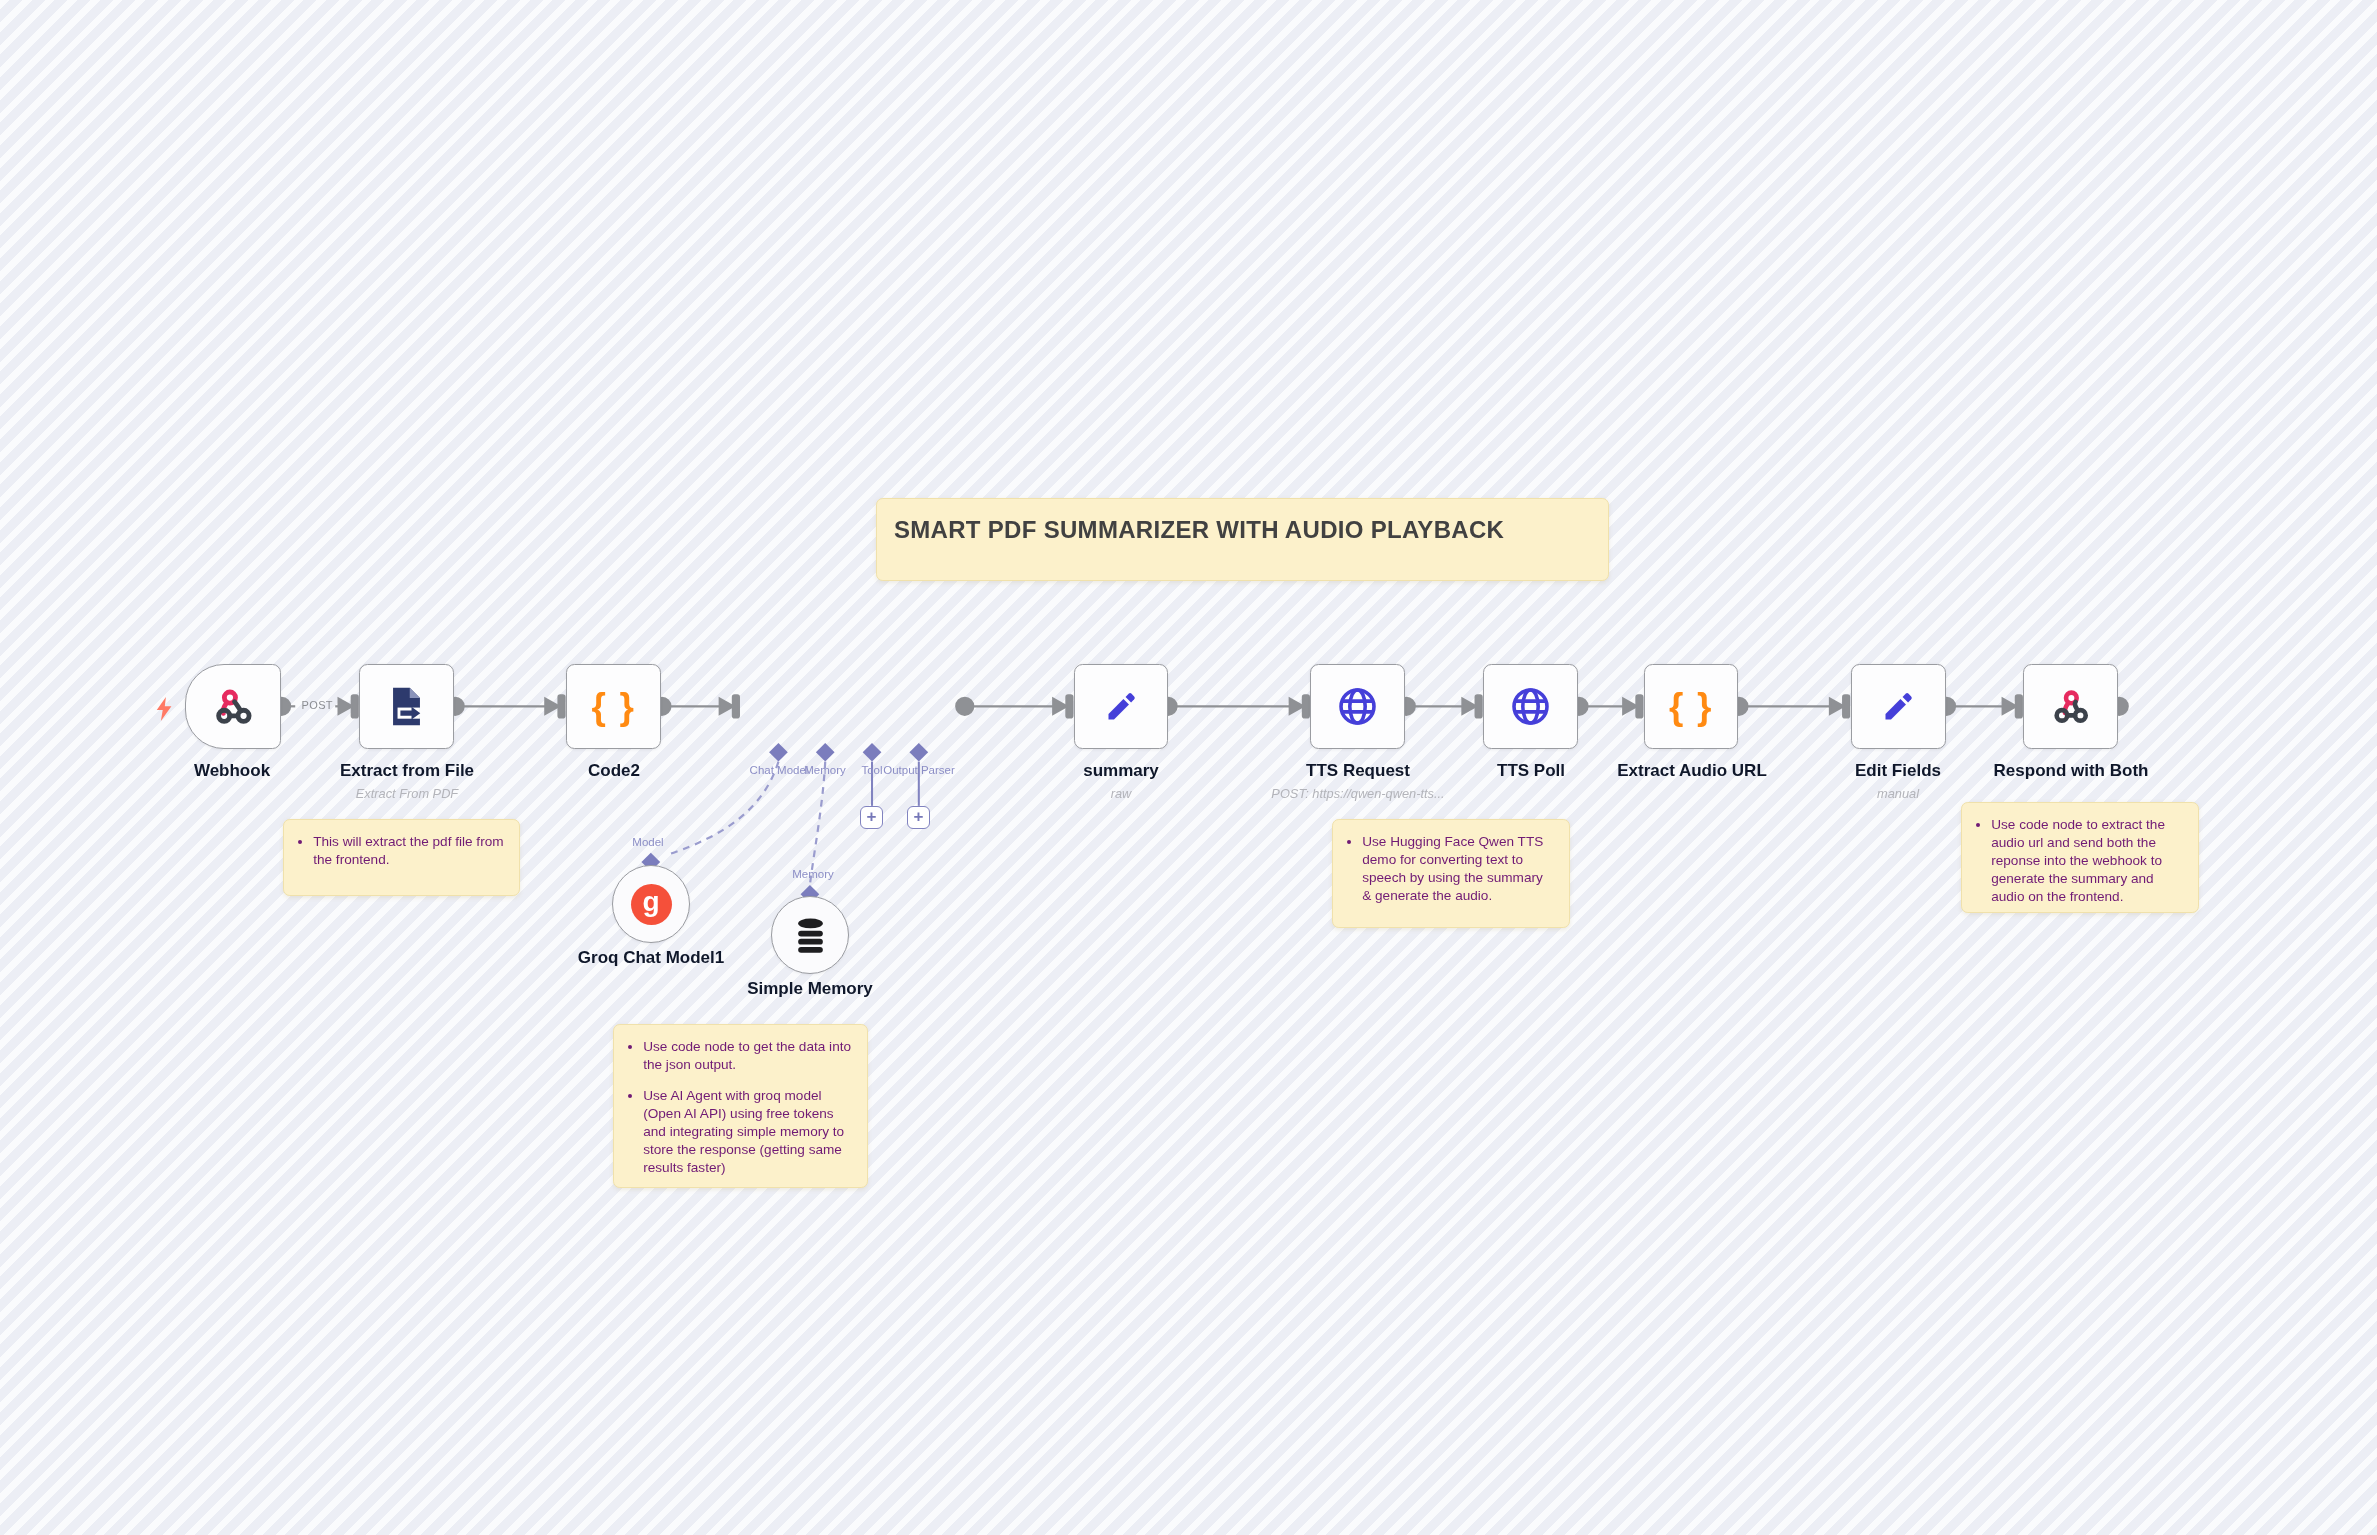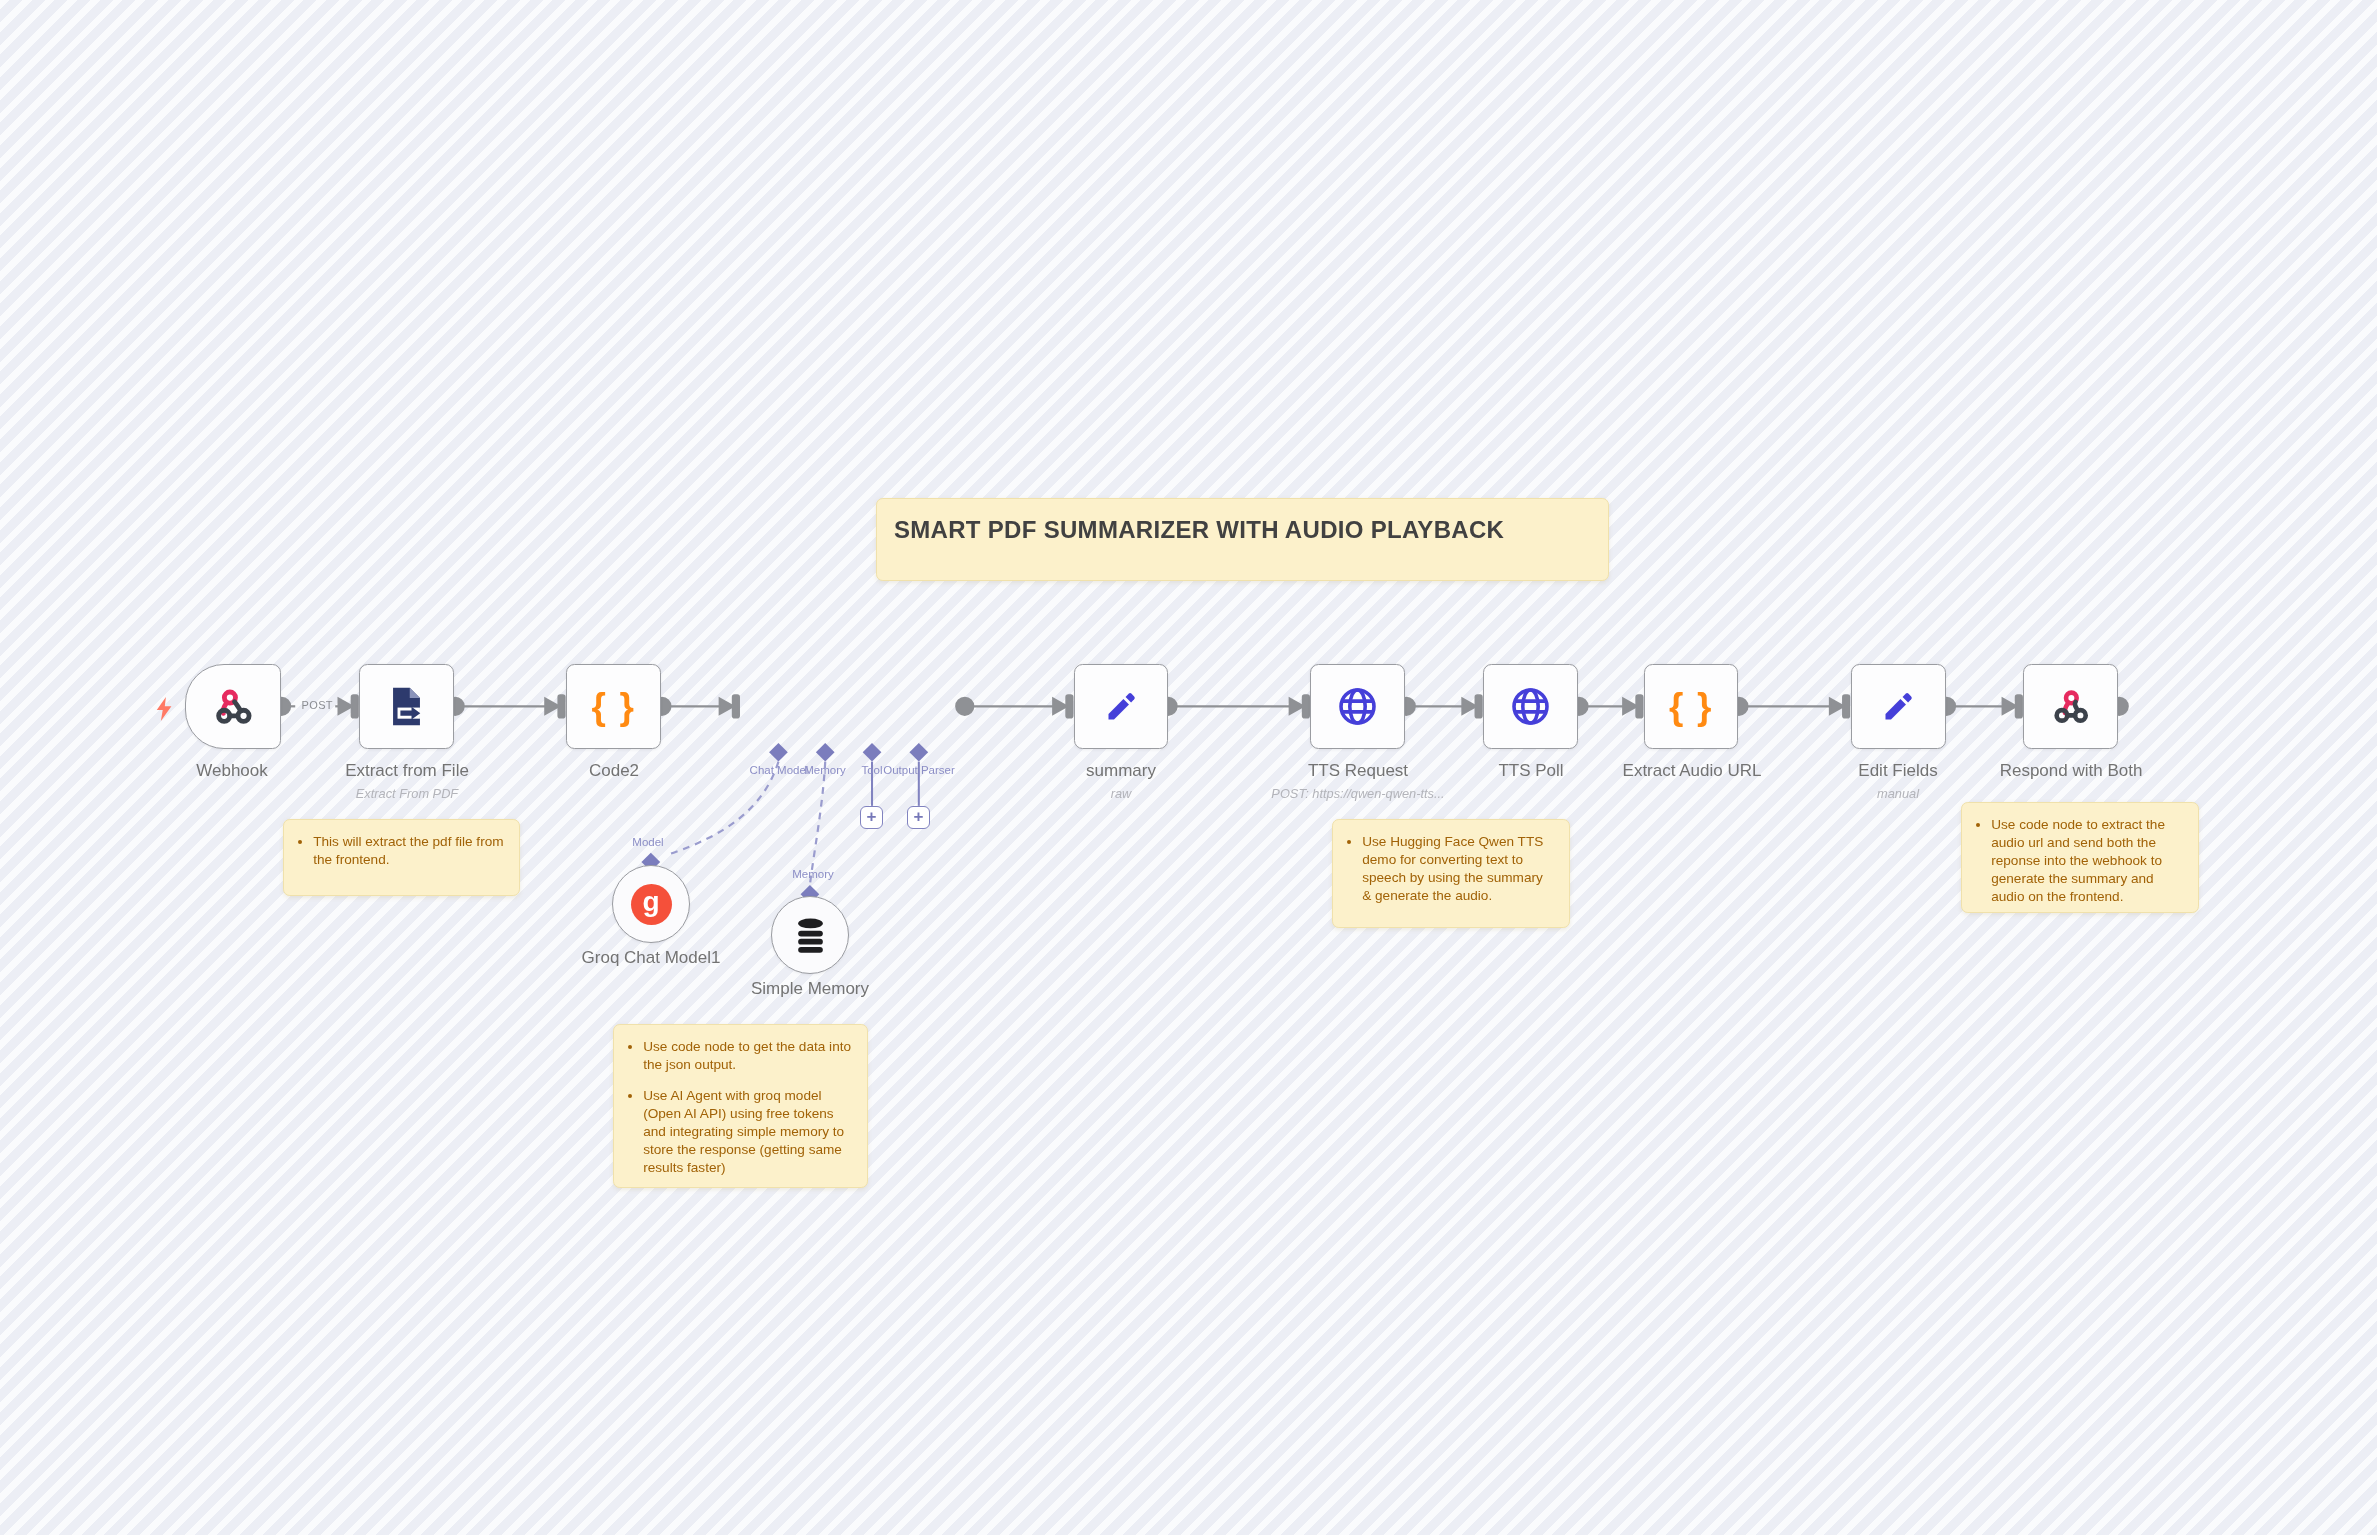--- a/index.html
+++ b/index.html
@@ -25,21 +25,21 @@
     display: flex; align-items: center; justify-content: center;
     box-shadow: 0 0.9px 2.6px rgba(60,60,80,.08);
   }
   .node.trigger { border-radius: 39px 8.5px 8.5px 39px; }
   .node.agent { justify-content: flex-start; padding-left: 19px; gap: 15.3px; }
   .node.round { border-radius: 50%; background: #fbfbfd; }
   .agent-title { font-size: 18px; font-weight: 700; color: #2f2f31; }
 
   .nlabel {
     position: absolute; transform: translateX(-50%);
-    font-size: 17px; font-weight: 400; color: #737373;
+    font-size: 17px; font-weight: 700; color: #0f172a;
     white-space: nowrap; text-align: center;
   }
   .nsub {
     position: absolute; transform: translateX(-50%);
     font-size: 12.8px; font-weight: 400; color: #b3b4ba;
     white-space: nowrap; text-align: center; font-style: italic;
   }
   .portlabel {
     position: absolute; transform: translateX(-50%);
     font-size: 11.5px; color: #8c8ec6; white-space: nowrap;
@@ -62,21 +62,21 @@
     font-size: 17px; font-weight: 700;
   }
   .plusbtn::before { content: "+"; margin-top: -1.7px; }
 
   
   .note {
     position: absolute;
     background: #fcf1cb;
     border: 0.9px solid #f0e1ab;
     border-radius: 6.8px;
-    color: #a16207;
+    color: #701a75;
     font-size: 13.6px; line-height: 1.32;
     padding: 12.8px 13.6px 10.2px 10.2px;
     box-shadow: 0 1.7px 4.3px rgba(170,150,80,.15);
   }
   .note ul { margin: 0; padding-left: 19px; list-style: disc; }
   .note li { margin-bottom: 13.6px; }
   .note li:last-child { margin-bottom: 0; }
   .note.title-note {
     font-size: 24px; font-weight: 700; color: #414141;
     padding: 14.5px 17px; letter-spacing: 0.3px;

